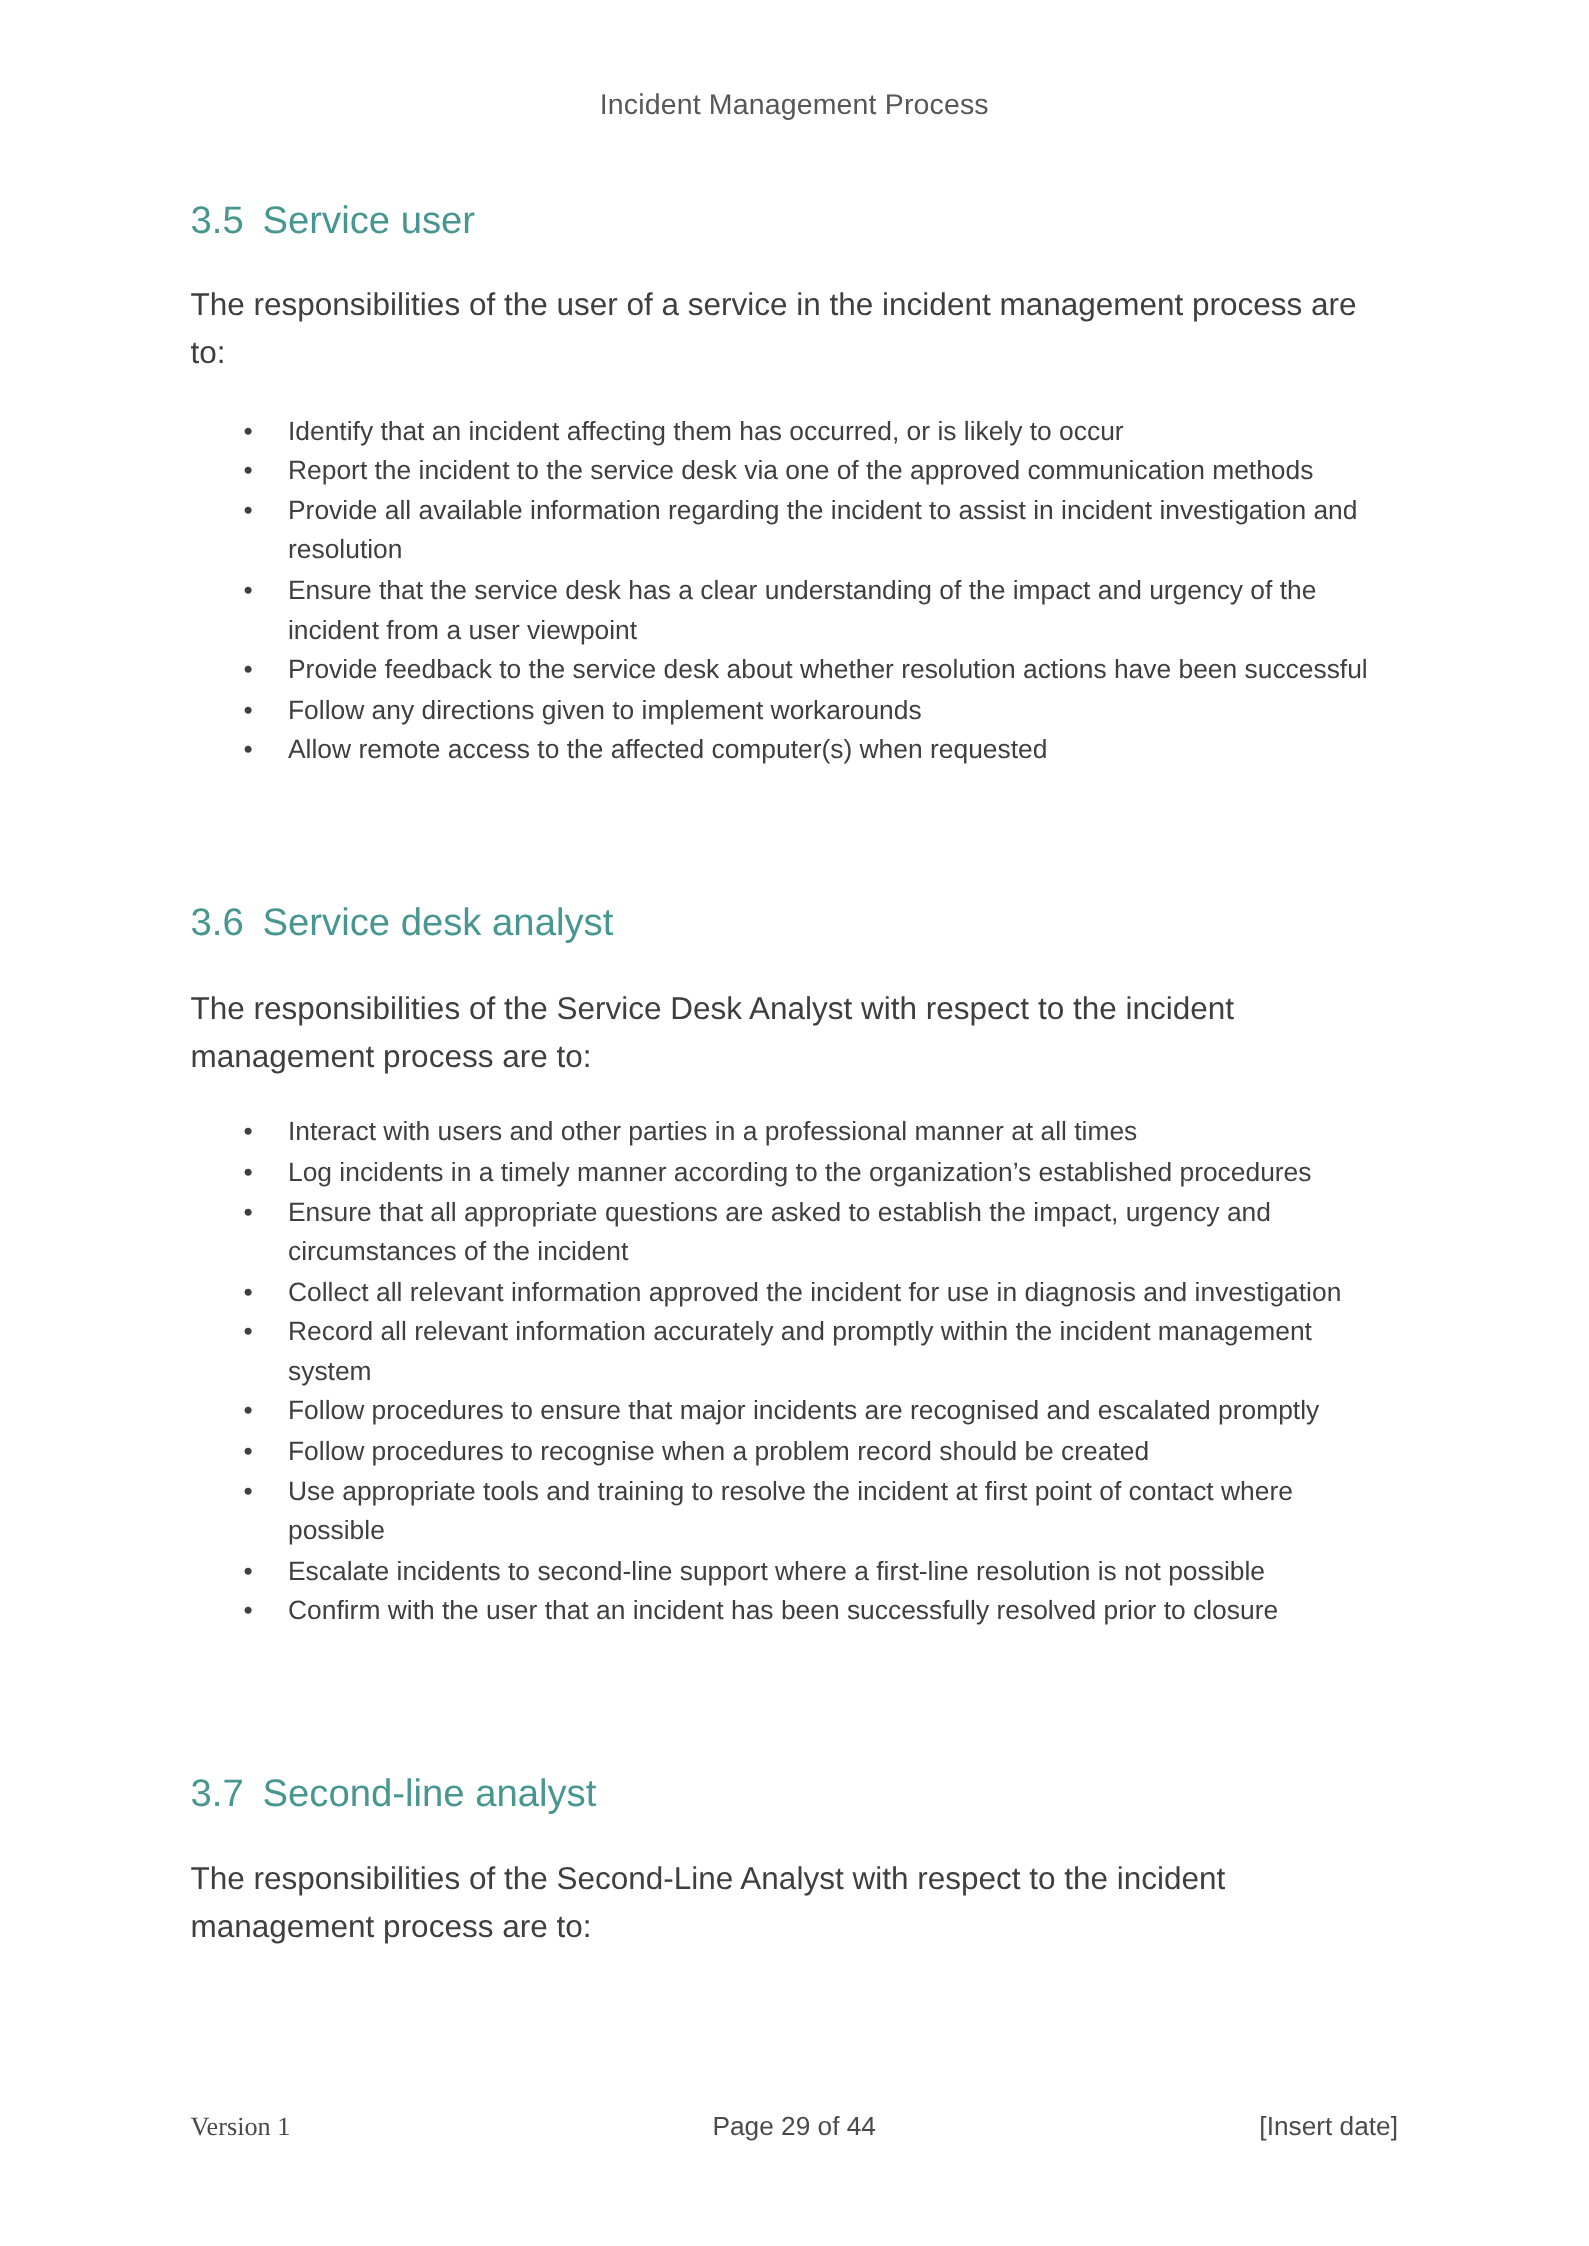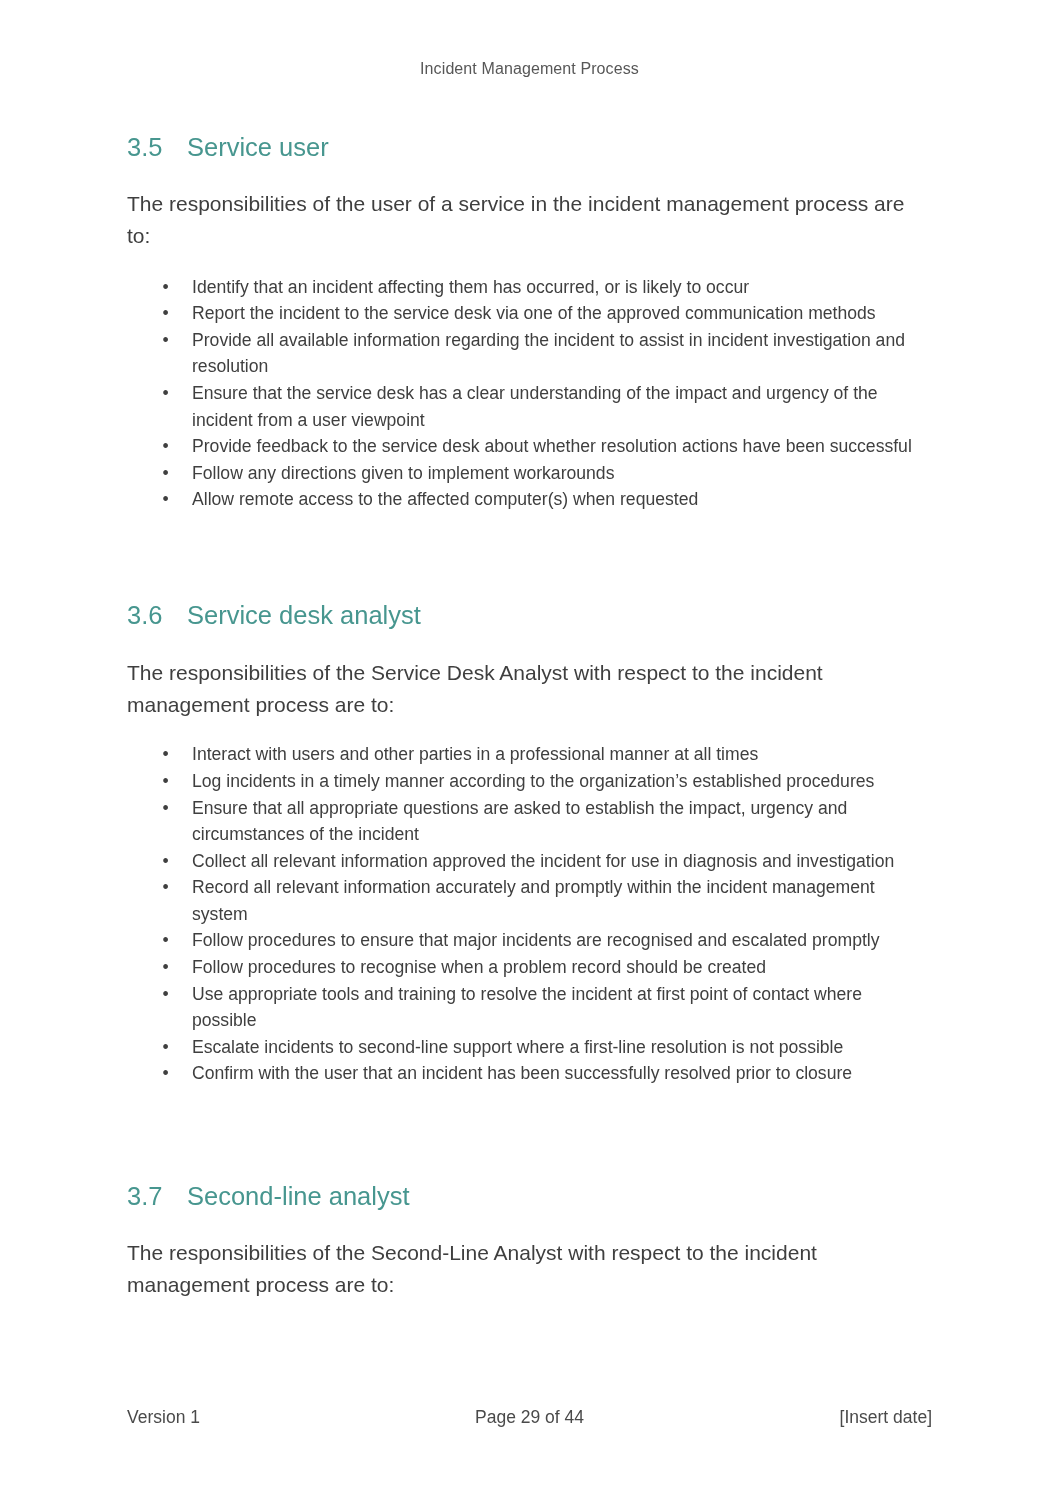--- a/index.html
+++ b/index.html
@@ -21,21 +21,21 @@
     box-sizing: border-box;
   }
 
   
   .doc-header {
     position: absolute;
     top: 60px;
     left: 0;
     width: 1059px;
     text-align: center;
-    font-size: 16px;
+    font-size: 19px;
     color: #575757;
     letter-spacing: 0.1px;
   }
 
   
   .content {
     position: absolute;
     top: 132px;
     left: 127px;
     width: 795px;
@@ -43,21 +43,20 @@
 
   
   .heading {
     color: #47968f;
     font-size: 25.5px;
     font-weight: 400;
     line-height: 1.25;
     margin: 0;
     display: flex;
     white-space: pre;
-    gap: 12px;
   }
   .heading .h-num {
     display: inline-block;
     min-width: 48px;
   }
   .h-space-35  { margin-top: 0; }
   .h-space-36  { margin-top: 87px; }
   .h-space-37  { margin-top: 94px; }
 
   
@@ -102,20 +101,21 @@
     right: 127px;
     top: 1407px;
     height: 26px;
     font-size: 17.5px;
     color: #4a4a4a;
   }
   .doc-footer .f-left {
     position: absolute;
     left: 0;
     top: 0;
+    font-family: Liberation Serif, serif;
   }
   .doc-footer .f-center {
     position: absolute;
     left: 0;
     right: 0;
     top: 0;
     text-align: center;
   }
   .doc-footer .f-right {
     position: absolute;

